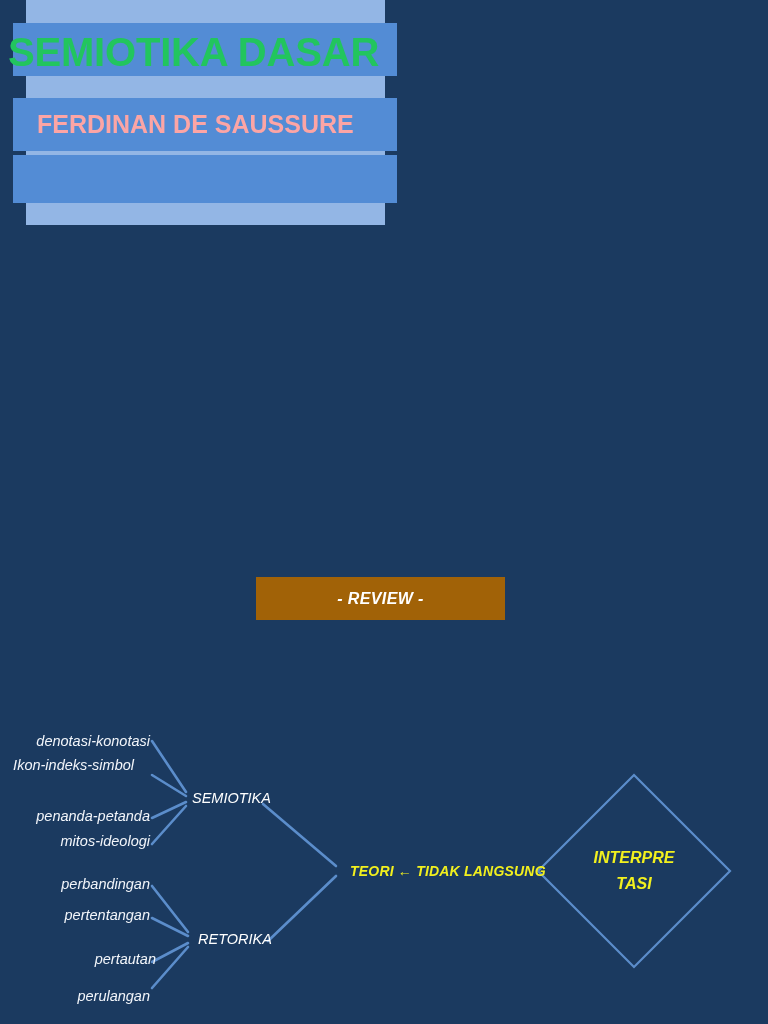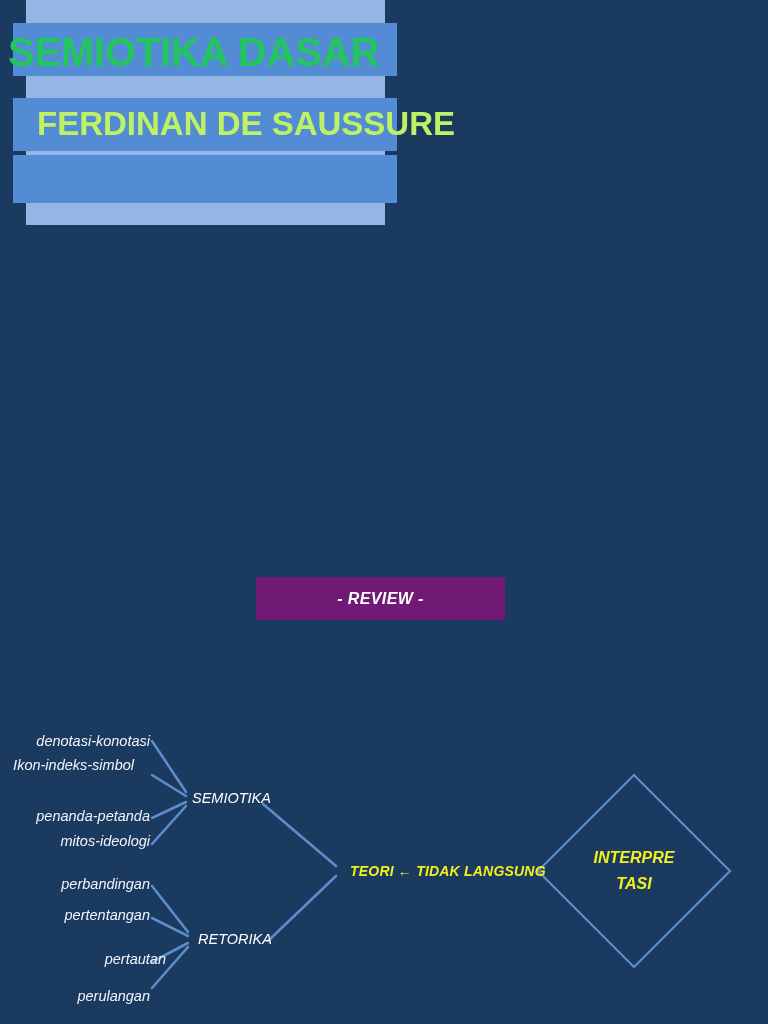--- a/index.html
+++ b/index.html
@@ -47,34 +47,34 @@
     white-space: nowrap;
     letter-spacing: -0.2px;
   }
   .subtitle-text {
     position: absolute;
     left: 37px;
     top: 103px;
     width: 380px;
     height: 42px;
     line-height: 42px;
-    font-size: 33px;
-    font-weight: bold;
-    color: #bef264;
+    font-size: 25px;
+    font-weight: bold;
+    color: #fca5a5;
     white-space: nowrap;
   }
 
   
   .review-box {
     position: absolute;
     left: 256px;
     top: 577px;
     width: 249px;
     height: 43px;
-    background: #701a75;
+    background: #a16207;
   }
   .review-label {
     position: absolute;
     left: 0;
     top: 0;
     width: 249px;
     height: 43px;
     line-height: 43px;
     text-align: center;
     color: #ffffff;
@@ -188,21 +188,21 @@
     <div class="leaf-label" style="left:0px; top:133px; width:150px;">
       <span>mitos-ideologi</span>
     </div>
 
     <div class="leaf-label" style="left:0px; top:176px; width:150px;">
       <span>perbandingan</span>
     </div>
     <div class="leaf-label" style="left:0px; top:207px; width:150px;">
       <span>pertentangan</span>
     </div>
-    <div class="leaf-label" style="left:16px; top:251px; width:150px;">
+    <div class="leaf-label" style="left:6px; top:251px; width:150px;">
       <span>pertautan</span>
     </div>
     <div class="leaf-label" style="left:0px; top:288px; width:150px;">
       <span>perulangan</span>
     </div>
 
     <div class="node-label" style="left:192px; top:90px;text-align:center;">SEMIOTIKA</div>
     <div class="node-label" style="left:198px; top:231px;">RETORIKA</div>
 
     <div class="teori-label" style="left:350px; top:163px;">TEORI ← TIDAK LANGSUNG</div>

